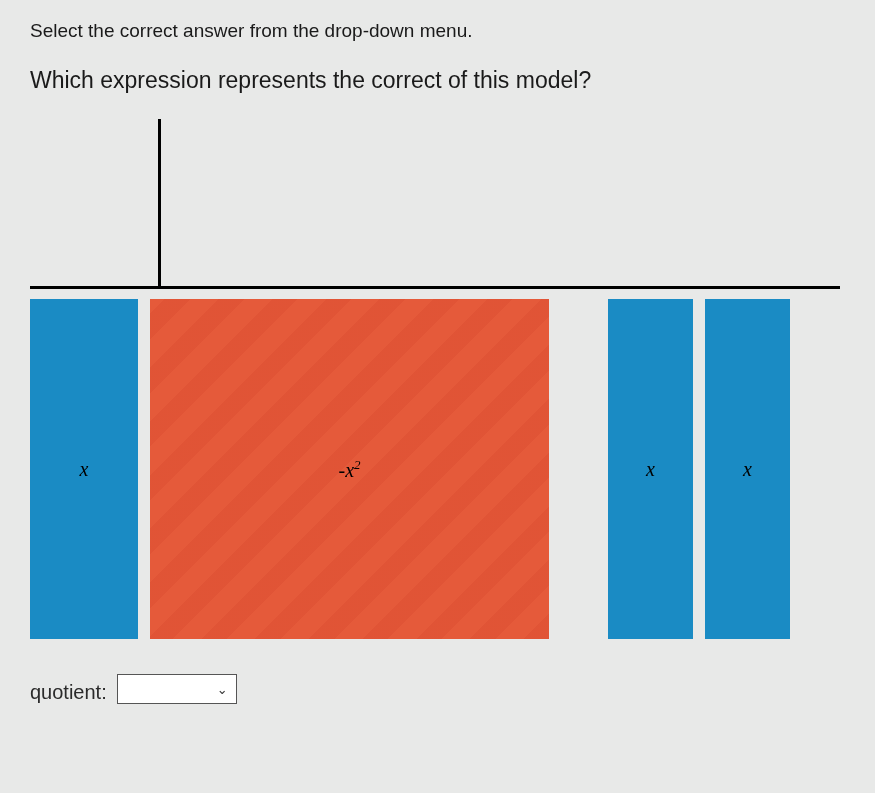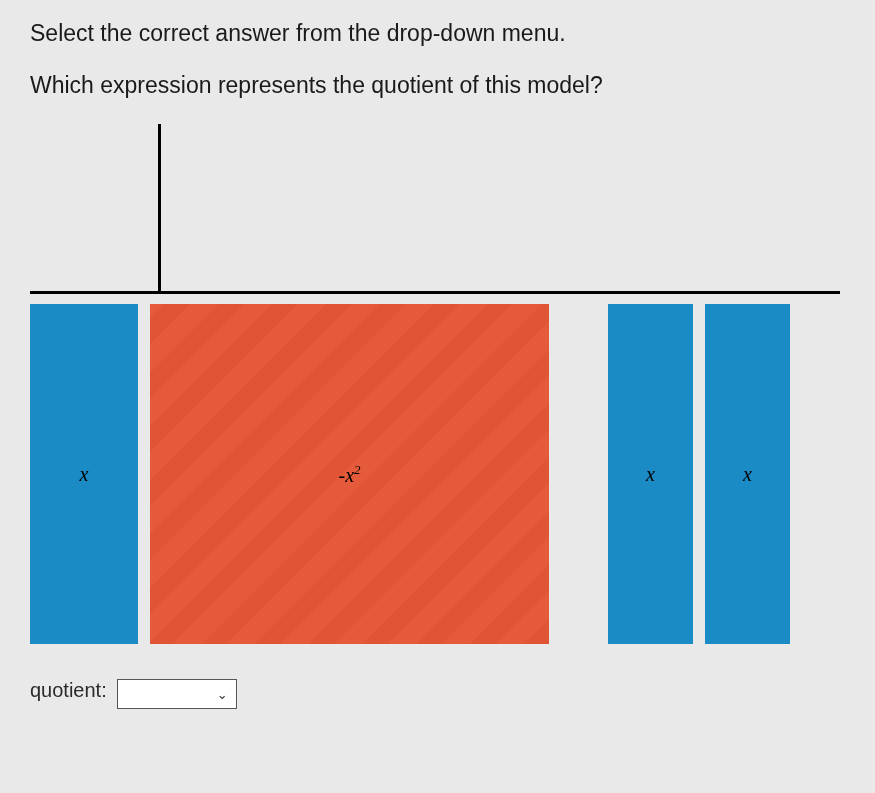--- a/index.html
+++ b/index.html
@@ -9,21 +9,21 @@
     }
     body {
       font-family: Arial, Helvetica, sans-serif;
       background: #e8e9e8;
       width: 875px;
       height: 793px;
       padding: 20px 30px;
       color: #1a1a1a;
     }
     .instruction {
-      font-size: 23px;
+      font-size: 19px;
       margin-bottom: 25px;
       color: #1a1a1a;
     }
     .question {
       font-size: 23px;
       margin-bottom: 25px;
       color: #1a1a1a;
     }
     .model-container {
       width: 810px;
@@ -83,21 +83,21 @@
       width: 85px;
       background: #1a8bc4;
     }
     .sup {
       font-size: 13px;
       vertical-align: super;
     }
     .answer-row {
       margin-top: 25px;
       display: flex;
-      align-items: flex-start;
+      align-items: flex-end;
       gap: 10px;
       font-size: 20px;
       color: #2a2a2a;
     }
     .dropdown {
       width: 120px;
       height: 30px;
       border: 1px solid #555;
       background: #fff;
       display: flex;
@@ -111,21 +111,21 @@
       color: #333;
     }
     .gap-right {
       width: 35px;
     }
   </style>
 </head>
 <body>
 
 <div class="instruction">Select the correct answer from the drop-down menu.</div>
-<div class="question">Which expression represents the quotient of this model?</div>
+<div class="question">Which expression represents the correct of this model?</div>
 
 <div class="model-container">
   <div class="v-line"></div>
   <div class="h-line"></div>
   <div class="tiles">
     <div class="tile tile-x">
       <span>x</span>
     </div>
     <div class="tile tile-neg-x2">
       <span><span>-x</span><span class="sup">2</span></span>

